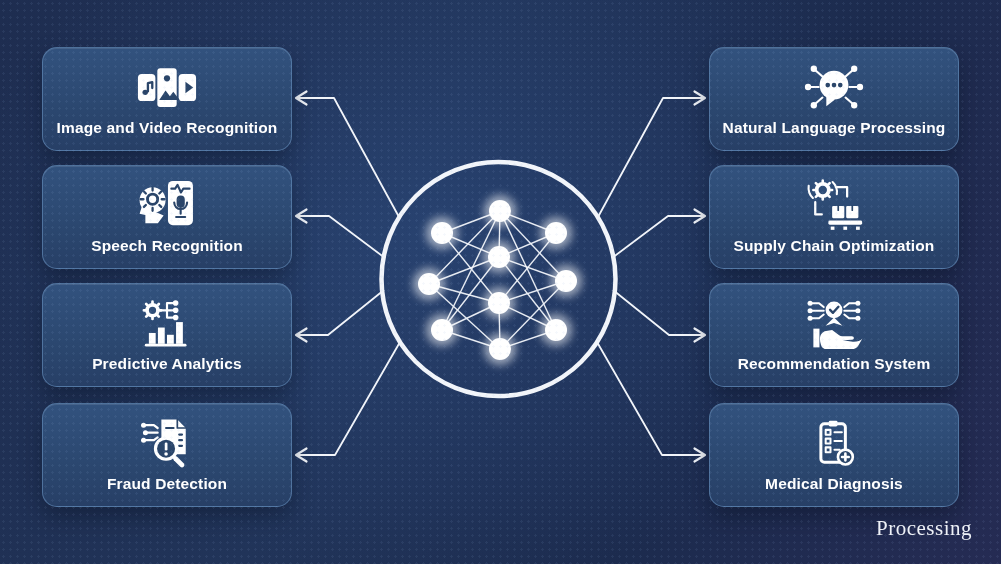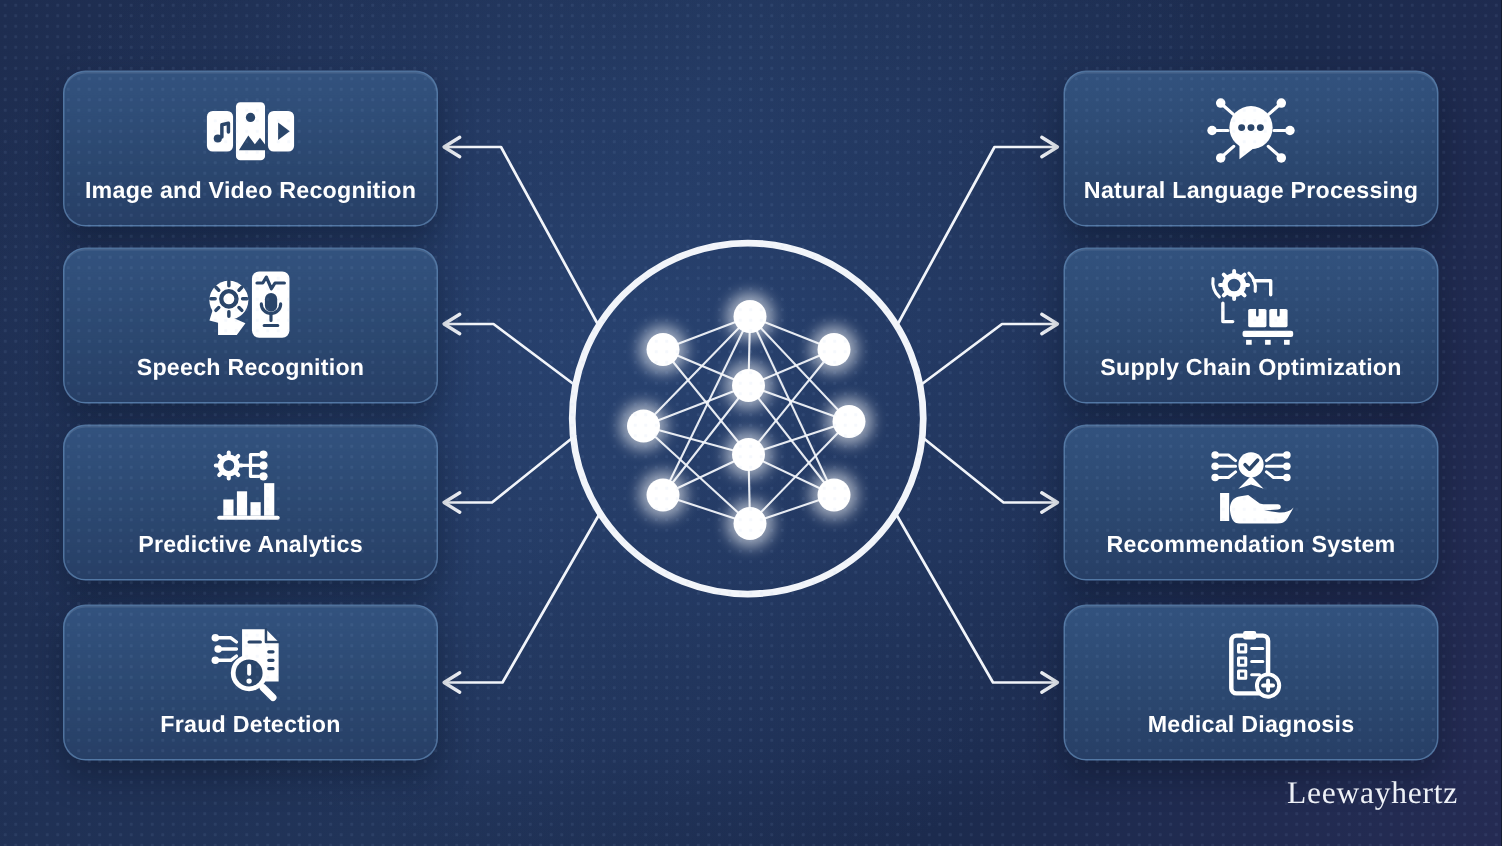--- a/index.html
+++ b/index.html
@@ -268,14 +268,14 @@
         <circle cx="45" cy="43" r="8.5" fill="#2a4569" stroke="#ffffff" stroke-width="3"></circle>
         <path class="ws" stroke-width="3" d="M45 39.2v7.6M41.2 43h7.6"></path>
       </svg>
     </div>
     <div class="box-label">Medical Diagnosis</div>
   </div>
 
   <div class="vignette"></div>
   <div class="texture"></div>
 
-  <div class="watermark">Leewayhertz</div>
+  <div class="watermark">Processing</div>
 </div>
 
 </body></html>

